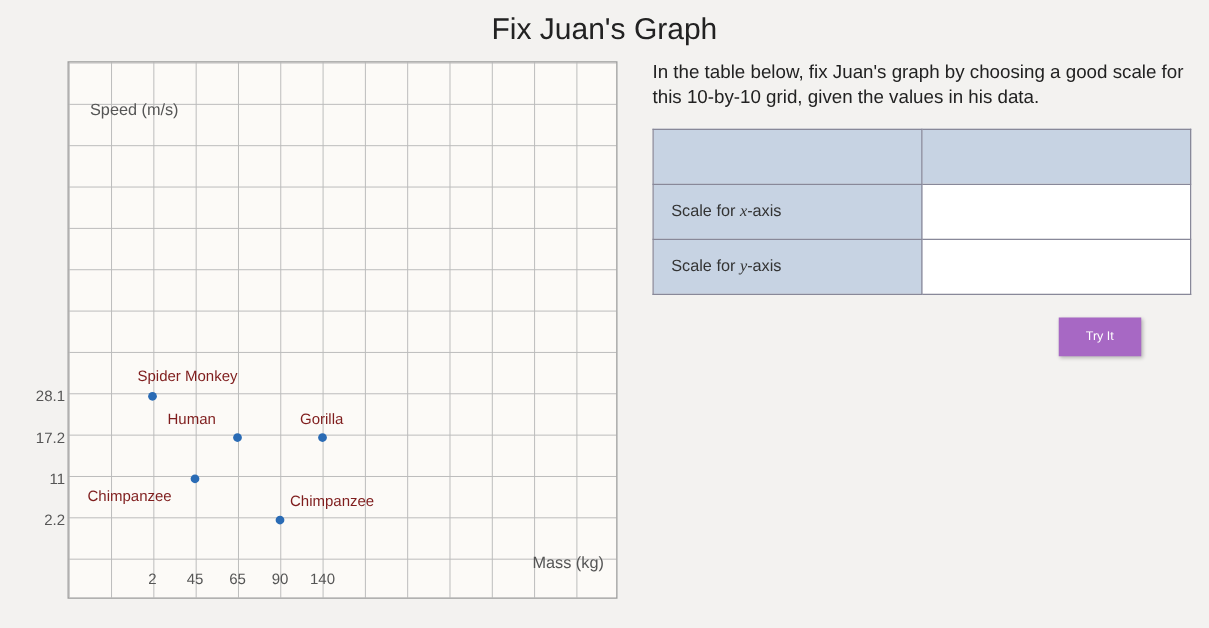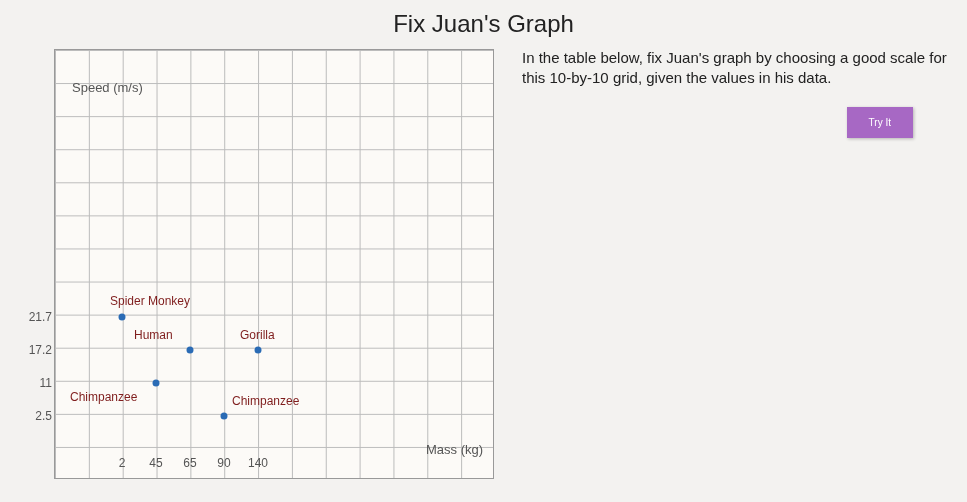--- a/index.html
+++ b/index.html
@@ -132,24 +132,24 @@
 
 <div class="main">
 
   <div class="graph-area">
     <div class="grid"></div>
 
     <div class="axis-title" style="left:58px; top:36px;">Speed (m/s)</div>
 
     <div class="axis-title" style="left:412px; top:398px;">Mass (kg)</div>
 
-    <div class="ylabel" style="top:273px;">21.7</div>
+    <div class="ylabel" style="top:273px;">28.1</div>
     <div class="ylabel" style="top:306px;">17.2</div>
     <div class="ylabel" style="top:339px;">11</div>
-    <div class="ylabel" style="top:372px;">2.5</div>
+    <div class="ylabel" style="top:372px;">2.2</div>
 
     <div class="xlabel" style="left:108px; top:412px;">2</div>
     <div class="xlabel" style="left:142px; top:412px;">45</div>
     <div class="xlabel" style="left:176px; top:412px;">65</div>
     <div class="xlabel" style="left:210px; top:412px;text-align:center;">90</div>
     <div class="xlabel" style="left:244px; top:412px;">140</div>
 
     <div class="point" style="left:108px; top:273px;"></div>
     <div class="point-label" style="left:96px; top:250px;">Spider Monkey</div>
 
@@ -162,17 +162,37 @@
     <div class="point" style="left:142px; top:339px;"></div>
     <div class="point-label" style="left:56px; top:346px;">Chimpanzee</div>
 
     <div class="point" style="left:210px; top:372px;"></div>
     <div class="point-label" style="left:218px; top:350px;">Chimpanzee</div>
   </div>
 
   <div class="right">
     <p class="para">In the table below, fix Juan's graph by choosing a good scale for this 10-by-10 grid, given the values in his data.</p>
 
+    <table class="answer-table">
+      <tbody>
+          <tr>
+        <th class="hdr-blank"></th>
+        <th class="hdr-blank"></th>
+      </tr>
+      <tr>
+        <td>
+          <span>Scale for </span><span class="var-x">x</span><span>-axis</span>
+        </td>
+        <td class="input-cell"></td>
+      </tr>
+      <tr>
+        <td>
+          <span>Scale for </span><span class="var-y">y</span><span>-axis</span>
+        </td>
+        <td class="input-cell"></td>
+      </tr>
+    </tbody>
+      </table>
 
     <button class="try-btn">Try It</button>
   </div>
 
 </div>
 
 </body></html>

